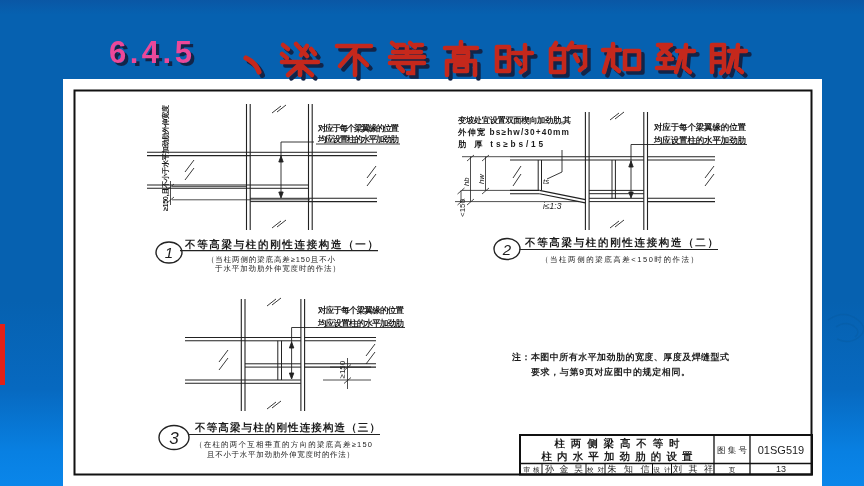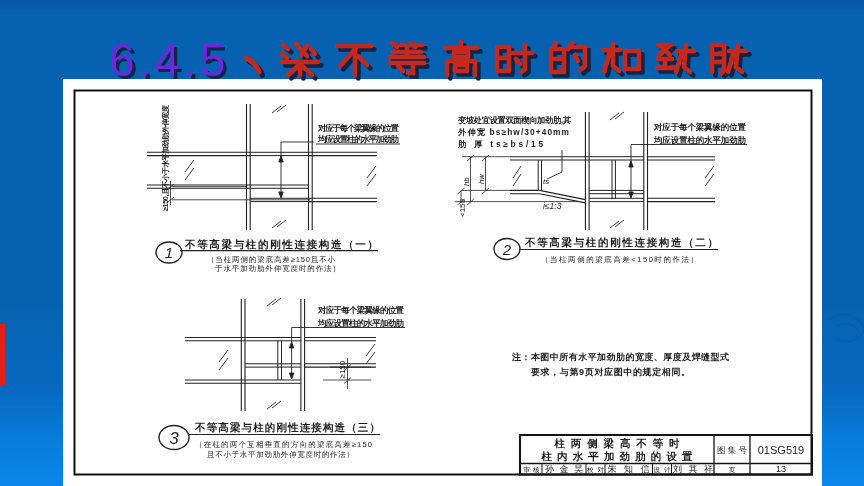--- a/index.html
+++ b/index.html
@@ -5,21 +5,21 @@
 html,body{margin:0;padding:0}
 body{width:864px;height:486px;overflow:hidden;position:relative;font-family:"Liberation Sans",sans-serif;
 background:linear-gradient(180deg,#0a57a5 0%,#0661b0 3%,#0661b0 62%,#0769c0 80%,#0880e2 93%,#0a86ea 100%)}
 svg text{font-family:"Liberation Sans",sans-serif;fill:#1c1c1c}
 </style>
 </head>
 <body>
 
 <div style="position:absolute;left:0;top:324px;width:5px;height:61px;background:#e32017"></div>
 
-<div style="position:absolute;left:109px;top:37px;font-size:46px;font-weight:normal;color:#6d28d9;letter-spacing:3.5px;line-height:1;text-shadow:3.2px 3.2px 0 #122448">6.4.5</div>
+<div style="position:absolute;left:109px;top:37px;font-size:31px;font-weight:bold;color:#ec4899;letter-spacing:3.5px;line-height:1;text-shadow:3.2px 3.2px 0 #122448">6.4.5</div>
 
 <div style="position:absolute;left:63px;top:79px;width:759px;height:407px;background:#ffffff"></div>
 <svg width="864" height="486" viewBox="0 0 864 486" style="position:absolute;left:0;top:0">
 <defs>
 <g id="ttl" fill="none" stroke="currentColor" stroke-width="4.6" stroke-linecap="round">
 <path d="M246,58 Q256,63 259,72" stroke-width="5.2"></path>
 <g transform="translate(280,41)">
 <path d="M3,4 L8,8 M2,13 L7,17 M16,3 L27,15 M27,5 L21,14 M31,8 L35,13 M2,21 L38,21 M20,22 L20,34 M19,24 L8,34 M21,24 L32,34"></path>
 </g>
 <g transform="translate(334,41)">

